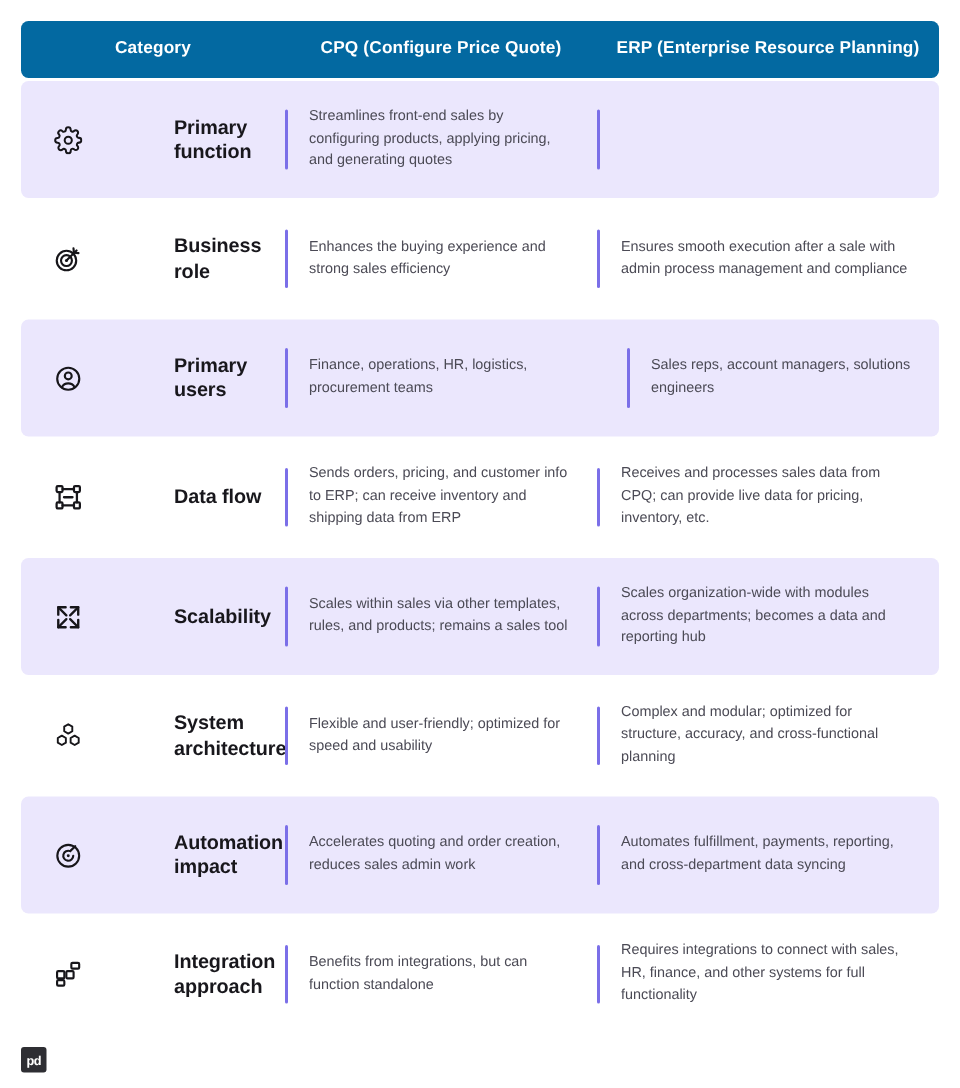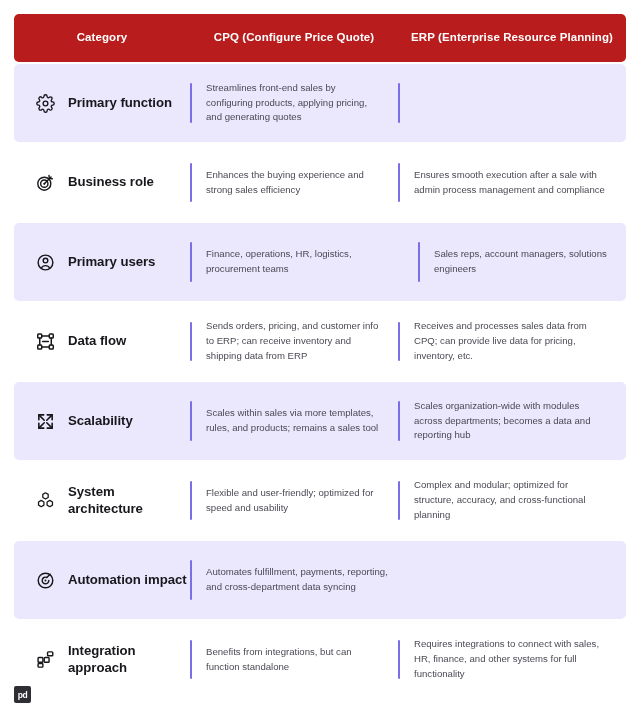--- a/index.html
+++ b/index.html
@@ -24,23 +24,23 @@
 
   .table-wrap {
     padding: 14px 14px 0 14px;
     box-sizing: border-box;
   }
 
   
   .thead {
     display: flex;
     align-items: center;
-    background: #b91c1c;
+    background: #0369a1;
     border-radius: 5px;
-    height: 48px;
+    height: 38px;
     overflow: hidden;
   }
   .th {
     color: #ffffff;
     font-size: 11.5px;
     font-weight: bold;
     text-align: center;
     letter-spacing: 0.1px;
     line-height: 1.2;
     white-space: nowrap;
@@ -83,20 +83,21 @@
     display: block;
     color: #17161a;
   }
   .cat-icon svg { display: block; width: 19px; height: 19px; }
   .cat-label {
     font-size: 13.2px;
     font-weight: bold;
     color: #18171c;
     line-height: 1.22;
     letter-spacing: -0.05px;
+    margin-left: 48px;
   }
 
   
   .cell-val {
     justify-content: center;
     padding: 10px 16px;
   }
   .cell-cpq { width: 208px; flex: 0 0 208px; }
   .cell-erp { width: 228px; flex: 0 0 228px; }
 
@@ -119,21 +120,21 @@
   .cell-erp .val-text { max-width: 210px; }
 
   
   .h-tall  { min-height: 78px; }
   .h-mid   { min-height: 77px; }
 
   
   .footer {
     position: absolute;
     left: 14px;
-    bottom: 22px;
+    bottom: 10px;
   }
   .pd-badge {
     width: 17px;
     height: 17px;
     background: #2e2e33;
     border-radius: 2px;
     display: flex;
     align-items: center;
     justify-content: center;
     color: #ffffff;
@@ -254,21 +255,21 @@
                 <path d="M3.6 9.8V3.6h6.2"></path>
                 <path d="M3.6 3.6 10.4 10.4"></path>
                 <path d="M20.4 14.2v6.2h-6.2"></path>
                 <path d="M20.4 20.4 13.6 13.6"></path>
               </svg>
             </span>
             <span class="cat-label">Scalability</span>
           </div>
           <div class="cell cell-val cell-cpq">
             <span class="vbar"></span>
-            <span class="val-text">Scales within sales via more templates, rules, and products; remains a sales tool</span>
+            <span class="val-text">Scales within sales via other templates, rules, and products; remains a sales tool</span>
           </div>
           <div class="cell cell-val cell-erp">
             <span class="vbar"></span>
             <span class="val-text">Scales organization-wide with modules across departments; becomes a data and reporting hub</span>
           </div>
         </div>
         <div class="row plain h-mid">
           <div class="cell cell-cat">
             <span class="cat-icon">
               <svg viewBox="0 0 24 24" fill="none" stroke="currentColor" stroke-width="1.6" stroke-linecap="round" stroke-linejoin="round">
@@ -293,20 +294,24 @@
             <span class="cat-icon">
               <svg viewBox="0 0 24 24" fill="none" stroke="currentColor" stroke-width="1.8" stroke-linecap="round" stroke-linejoin="round">
                 <circle cx="12" cy="12" r="9.2"></circle>
                 <path d="M16.2 12a4.2 4.2 0 1 1-2.6-3.9"></path>
                 <path d="M13.6 8.1 17.9 4"></path>
                 <circle cx="12" cy="12" r="1.25" fill="currentColor" stroke="none"></circle>
               </svg>
             </span>
             <span class="cat-label">Automation impact</span>
           </div>
+          <div class="cell cell-val cell-cpq">
+            <span class="vbar"></span>
+            <span class="val-text">Accelerates quoting and order creation, reduces sales admin work</span>
+          </div>
           <div class="cell cell-val cell-erp">
             <span class="vbar"></span>
             <span class="val-text">Automates fulfillment, payments, reporting, and cross-department data syncing</span>
           </div>
         </div>
         <div class="row plain h-mid">
           <div class="cell cell-cat">
             <span class="cat-icon">
               <svg viewBox="0 0 24 24" fill="none" stroke="currentColor" stroke-width="1.8" stroke-linecap="round" stroke-linejoin="round">
                 <rect x="2.6" y="9.4" width="6.1" height="6.1" rx="1"></rect>

